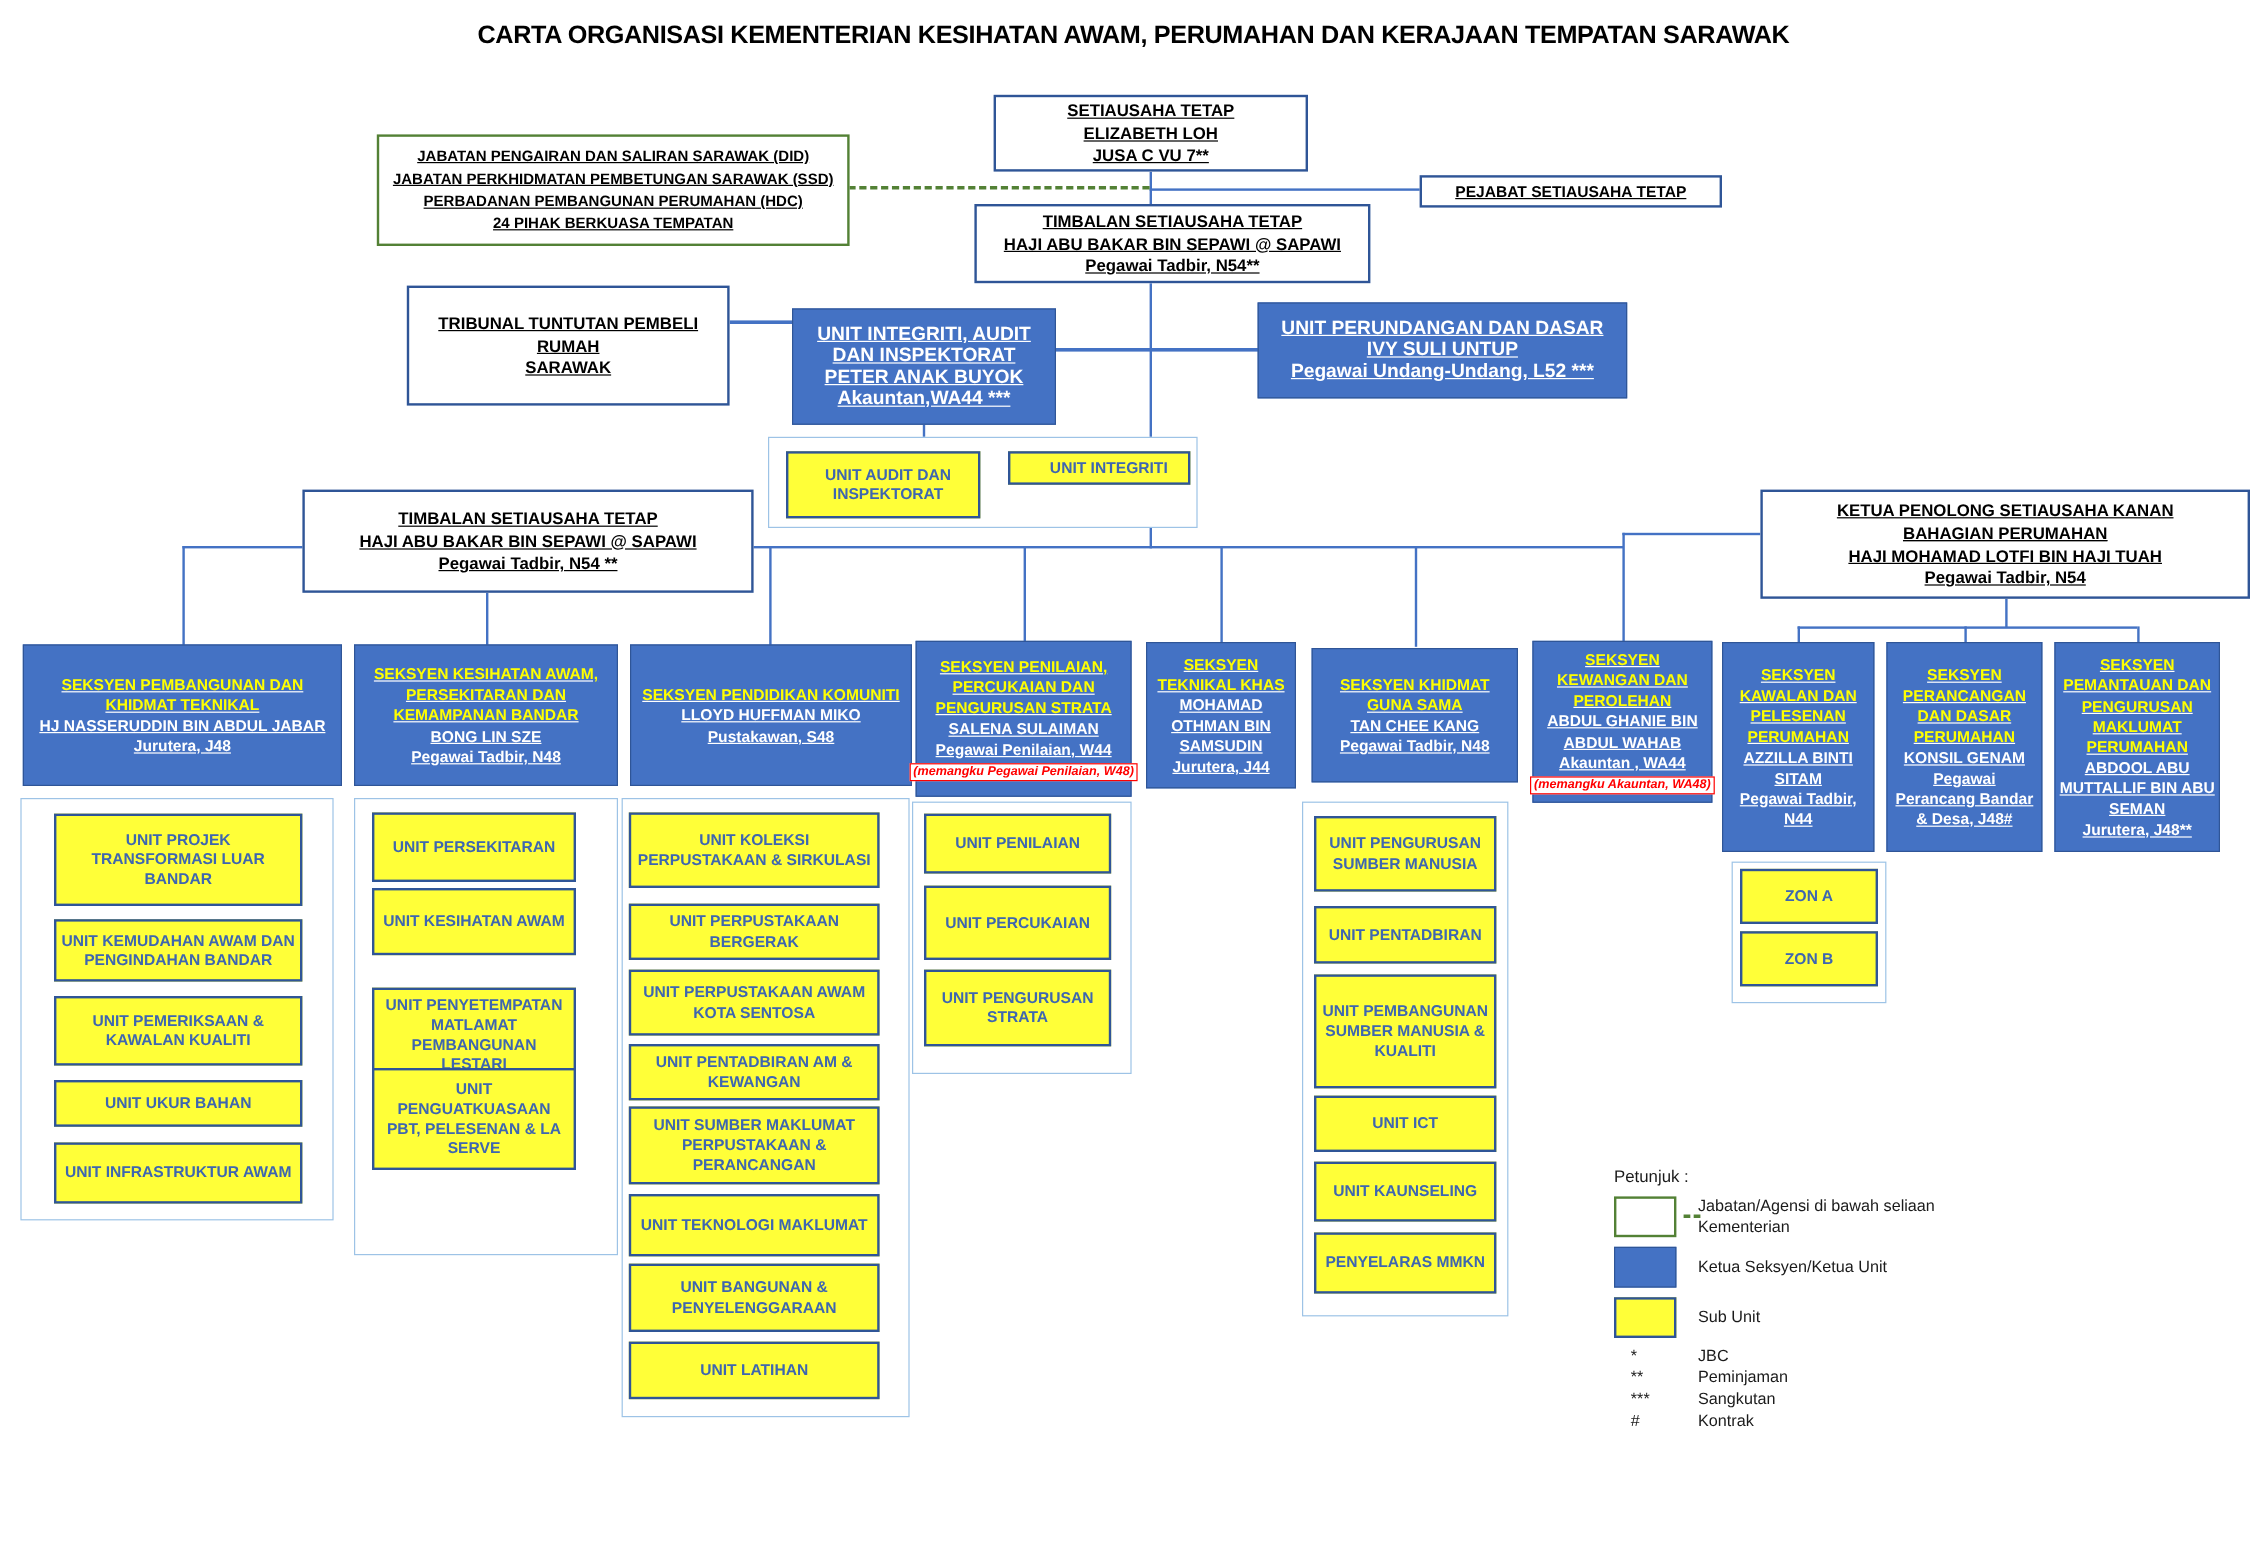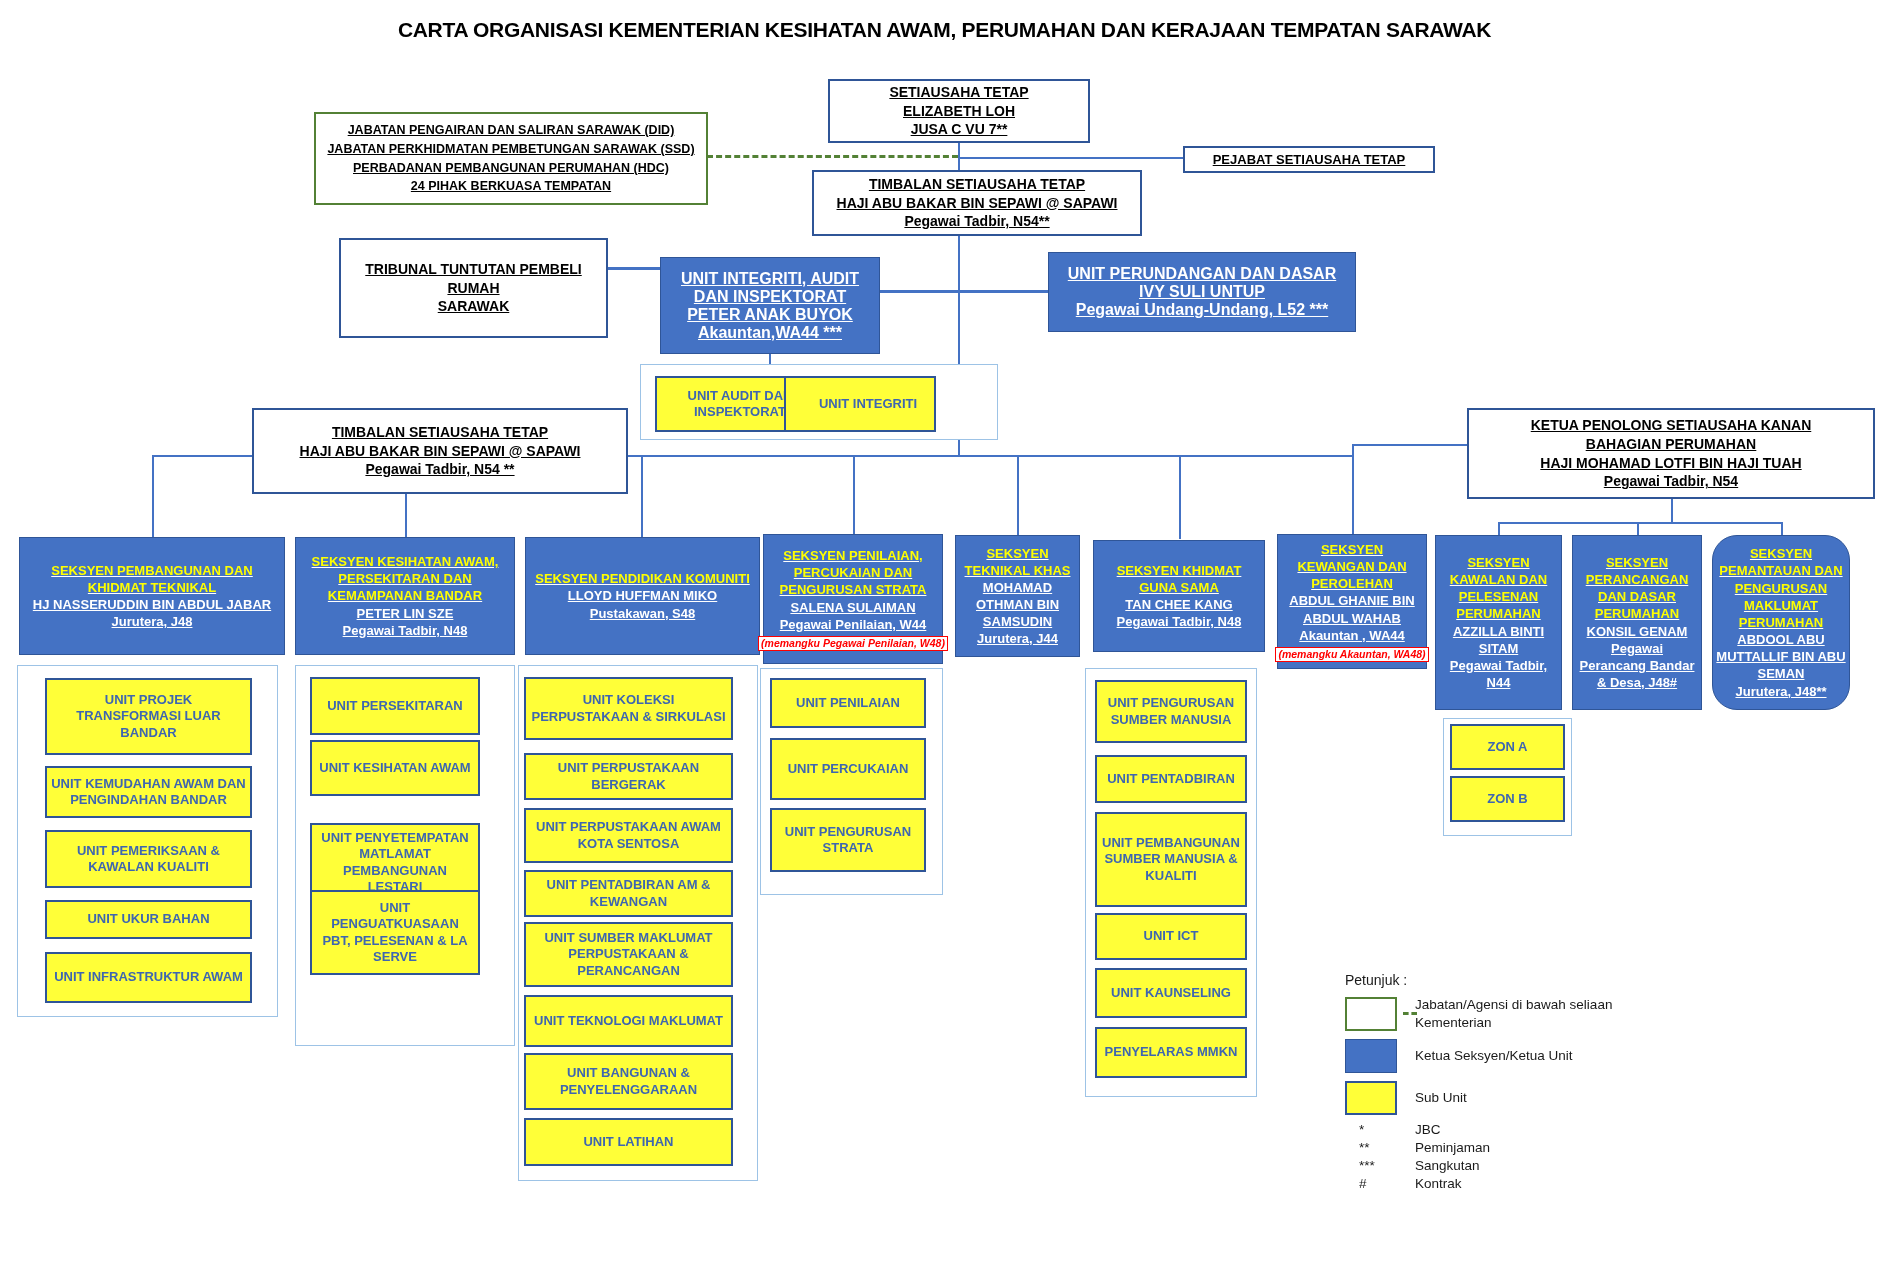--- a/index.html
+++ b/index.html
@@ -101,21 +101,21 @@
   <div class="box blue-box" style="left:1048px;top:252px;width:308px;height:80px;padding:0;">
     <div class="sec-title">UNIT  PERUNDANGAN DAN DASAR</div>
     <div class="sec-name">IVY SULI UNTUP</div>
     <div class="sec-grade">Pegawai Undang-Undang, L52 ***</div>
   </div>
 
   <div class="container-box" style="left:640px;top:364px;width:358px;height:76px;"></div>
   <div class="ubox" style="left:655px;top:376px;width:162px;height:56px;padding-left:12px;">
     <span>UNIT AUDIT DAN INSPEKTORAT</span>
   </div>
-  <div class="ubox" style="left:784px;top:376px;width:152px;height:56px;padding-left:20px;">
+  <div class="ubox" style="left:840px;top:376px;width:152px;height:28px;padding-left:20px;">
     <span>UNIT INTEGRITI</span>
   </div>
 
   <div class="box white-box t14" style="left:252px;top:408px;width:376px;height:86px;">
     <div>TIMBALAN SETIAUSAHA TETAP</div>
     <div>HAJI ABU BAKAR BIN SEPAWI @ SAPAWI</div>
     <div>Pegawai Tadbir, N54 **</div>
   </div>
 
   <div class="box white-box t14" style="left:1467px;top:408px;width:408px;height:91px;">
@@ -126,21 +126,21 @@
   </div>
 
   <div class="box blue-box sec" style="left:19px;top:537px;width:266px;height:118px;">
     <div class="sec-title">SEKSYEN PEMBANGUNAN DAN KHIDMAT TEKNIKAL</div>
     <div class="sec-name">HJ NASSERUDDIN BIN ABDUL JABAR</div>
     <div class="sec-grade">Jurutera, J48</div>
   </div>
 
   <div class="box blue-box sec" style="left:295px;top:537px;width:220px;height:118px;">
     <div class="sec-title">SEKSYEN  KESIHATAN AWAM, PERSEKITARAN DAN KEMAMPANAN BANDAR</div>
-    <div class="sec-name">PETER LIN SZE</div>
+    <div class="sec-name">BONG LIN SZE</div>
     <div class="sec-grade">Pegawai Tadbir, N48</div>
   </div>
 
   <div class="box blue-box sec" style="left:525px;top:537px;width:235px;height:118px;">
     <div class="sec-title">SEKSYEN  PENDIDIKAN KOMUNITI</div>
     <div class="sec-name">LLOYD HUFFMAN MIKO</div>
     <div class="sec-grade">Pustakawan, S48</div>
   </div>
 
   <div class="box blue-box sec" style="left:763px;top:534px;width:180px;height:130px;">
@@ -174,21 +174,21 @@
     <div class="sec-name">AZZILLA  BINTI SITAM</div>
     <div class="sec-grade">Pegawai Tadbir, N44</div>
   </div>
 
   <div class="box blue-box sec" style="left:1572px;top:535px;width:130px;height:175px;">
     <div class="sec-title">SEKSYEN PERANCANGAN DAN DASAR PERUMAHAN</div>
     <div class="sec-name">KONSIL GENAM</div>
     <div class="sec-grade">Pegawai Perancang Bandar &amp; Desa, J48#</div>
   </div>
 
-  <div class="box blue-box sec" style="left:1712px;top:535px;width:138px;height:175px;border-radius:25px;">
+  <div class="box blue-box sec" style="left:1712px;top:535px;width:138px;height:175px;">
     <div class="sec-title">SEKSYEN PEMANTAUAN DAN PENGURUSAN MAKLUMAT PERUMAHAN</div>
     <div class="sec-name">ABDOOL ABU MUTTALLIF BIN ABU SEMAN</div>
     <div class="sec-grade">Jurutera, J48**</div>
   </div>
 
   <div class="container-box" style="left:17px;top:665px;width:261px;height:352px;"></div>
   <div class="ubox" style="left:45px;top:766px;width:207px;height:52px;">
       <span>UNIT KEMUDAHAN AWAM DAN PENGINDAHAN BANDAR</span>
     </div>
   <div class="ubox" style="left:45px;top:678px;width:207px;height:77px;">

